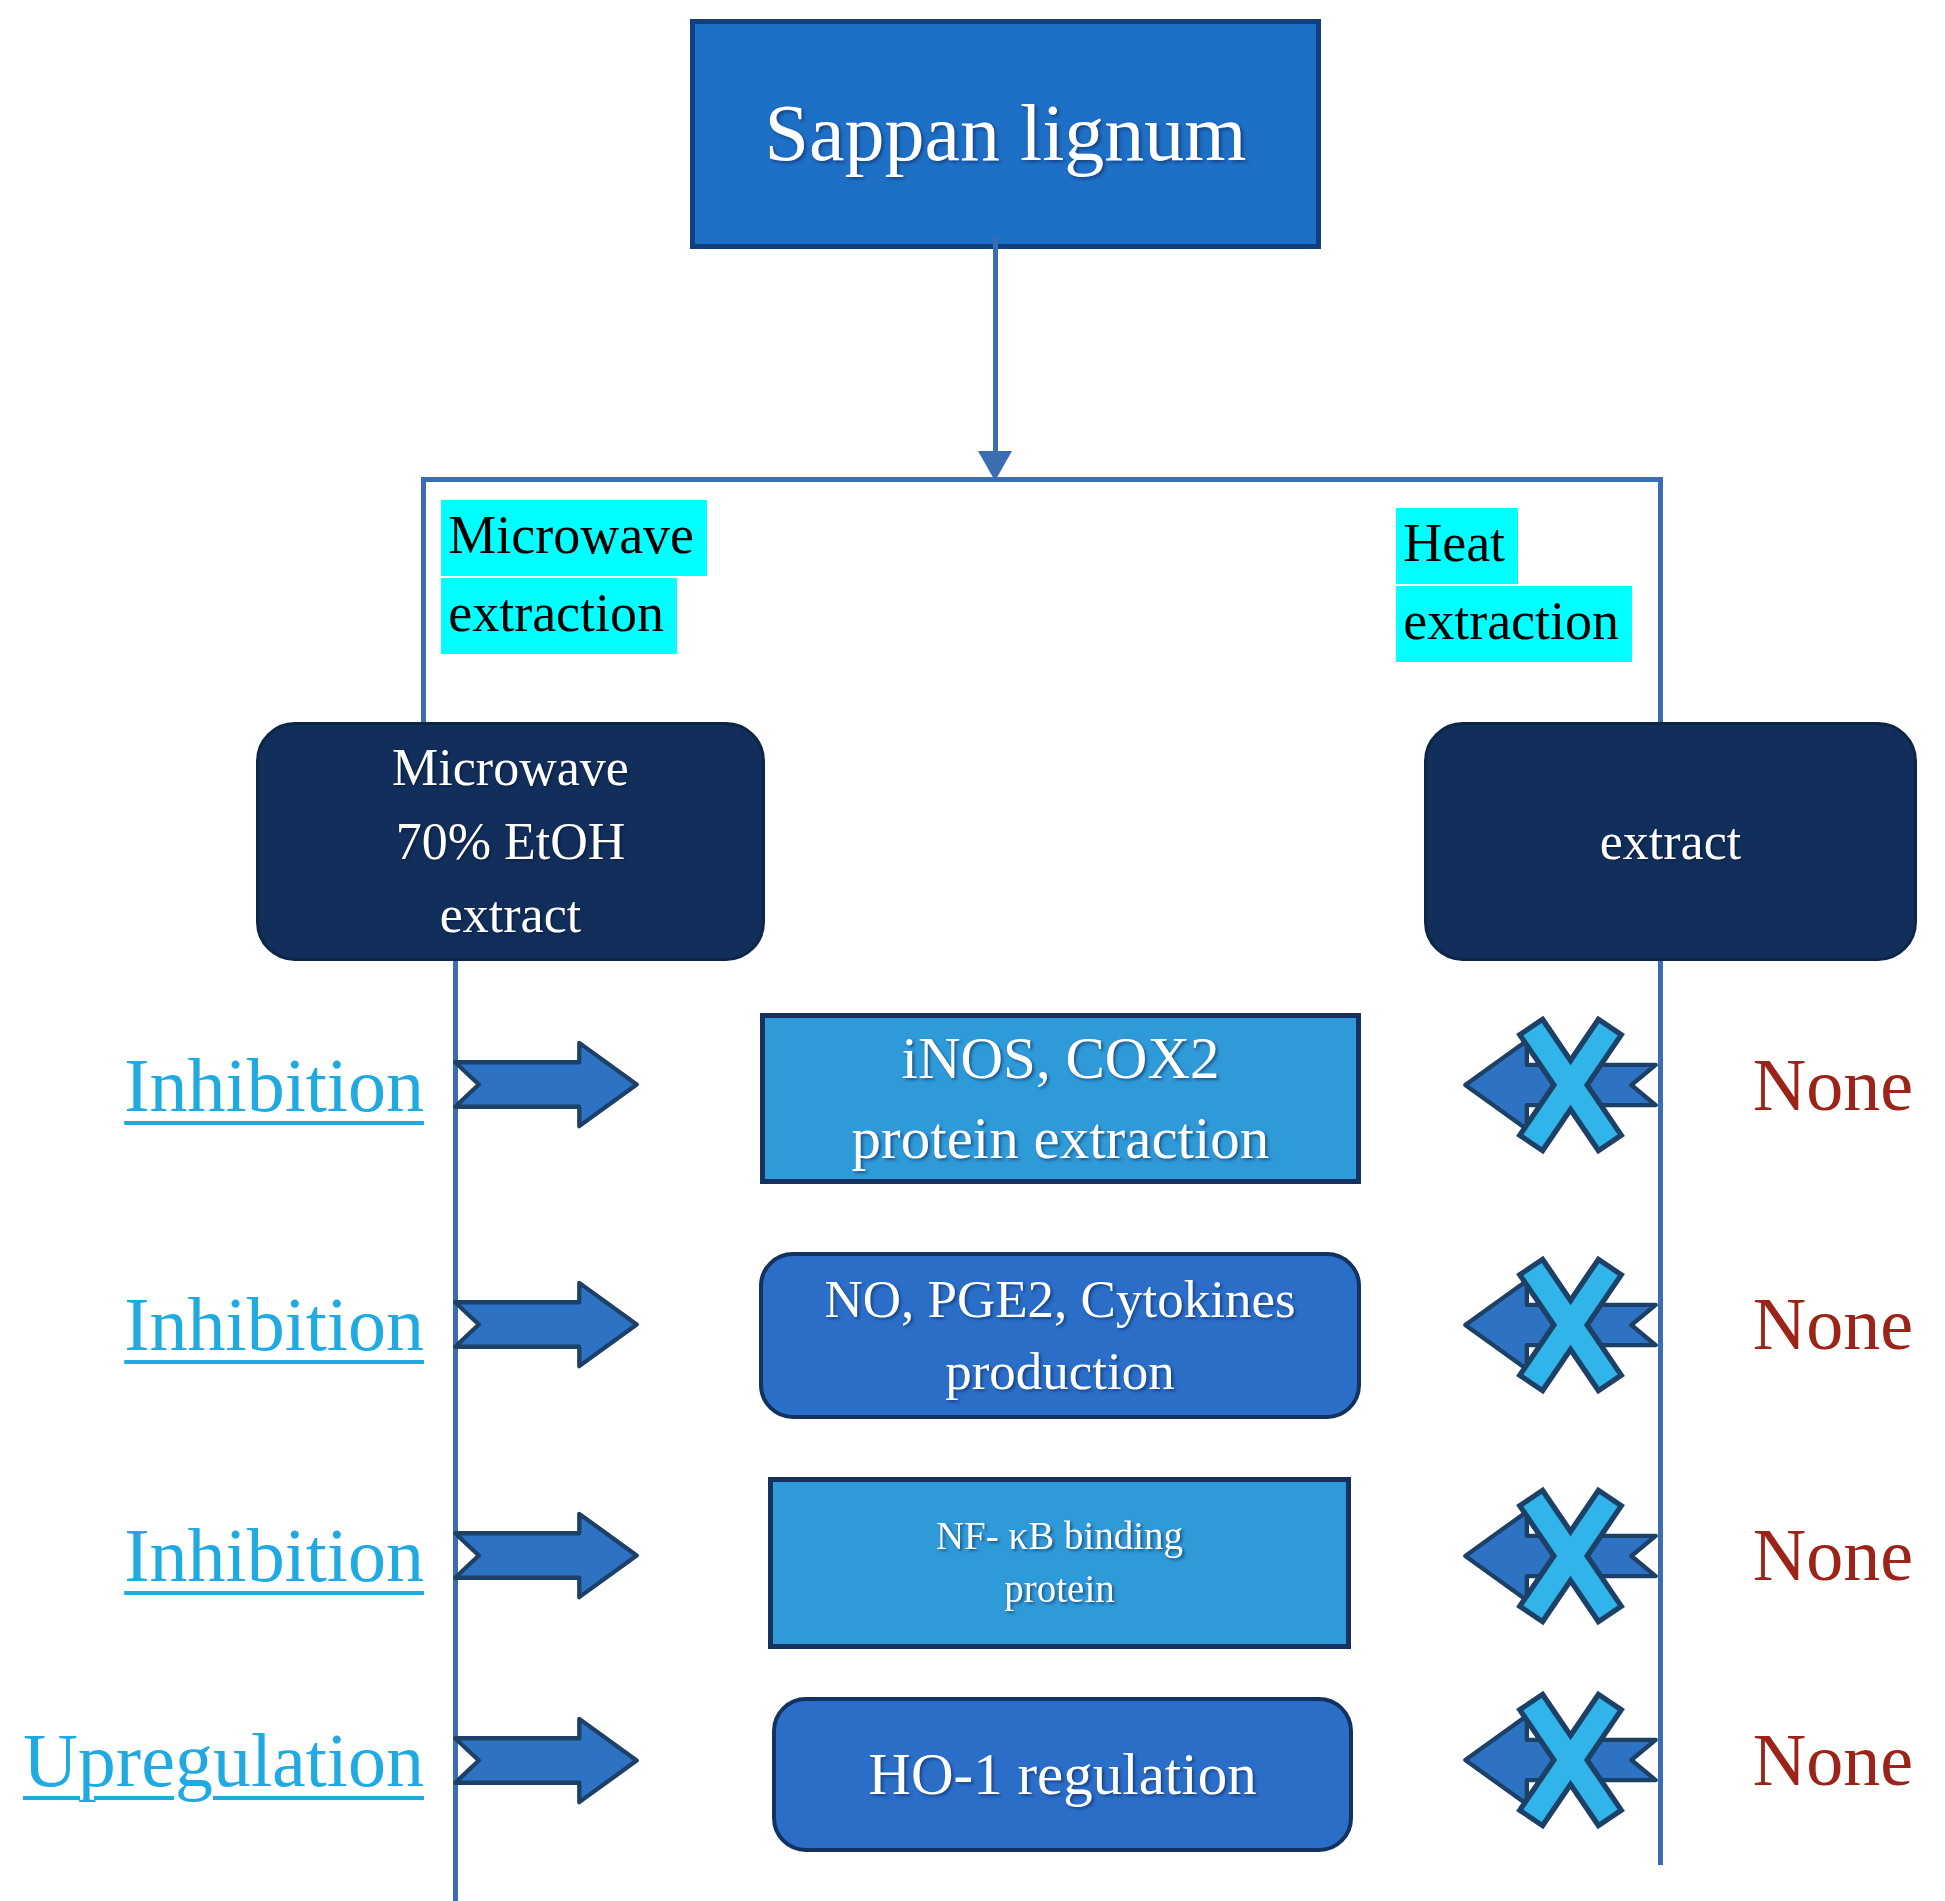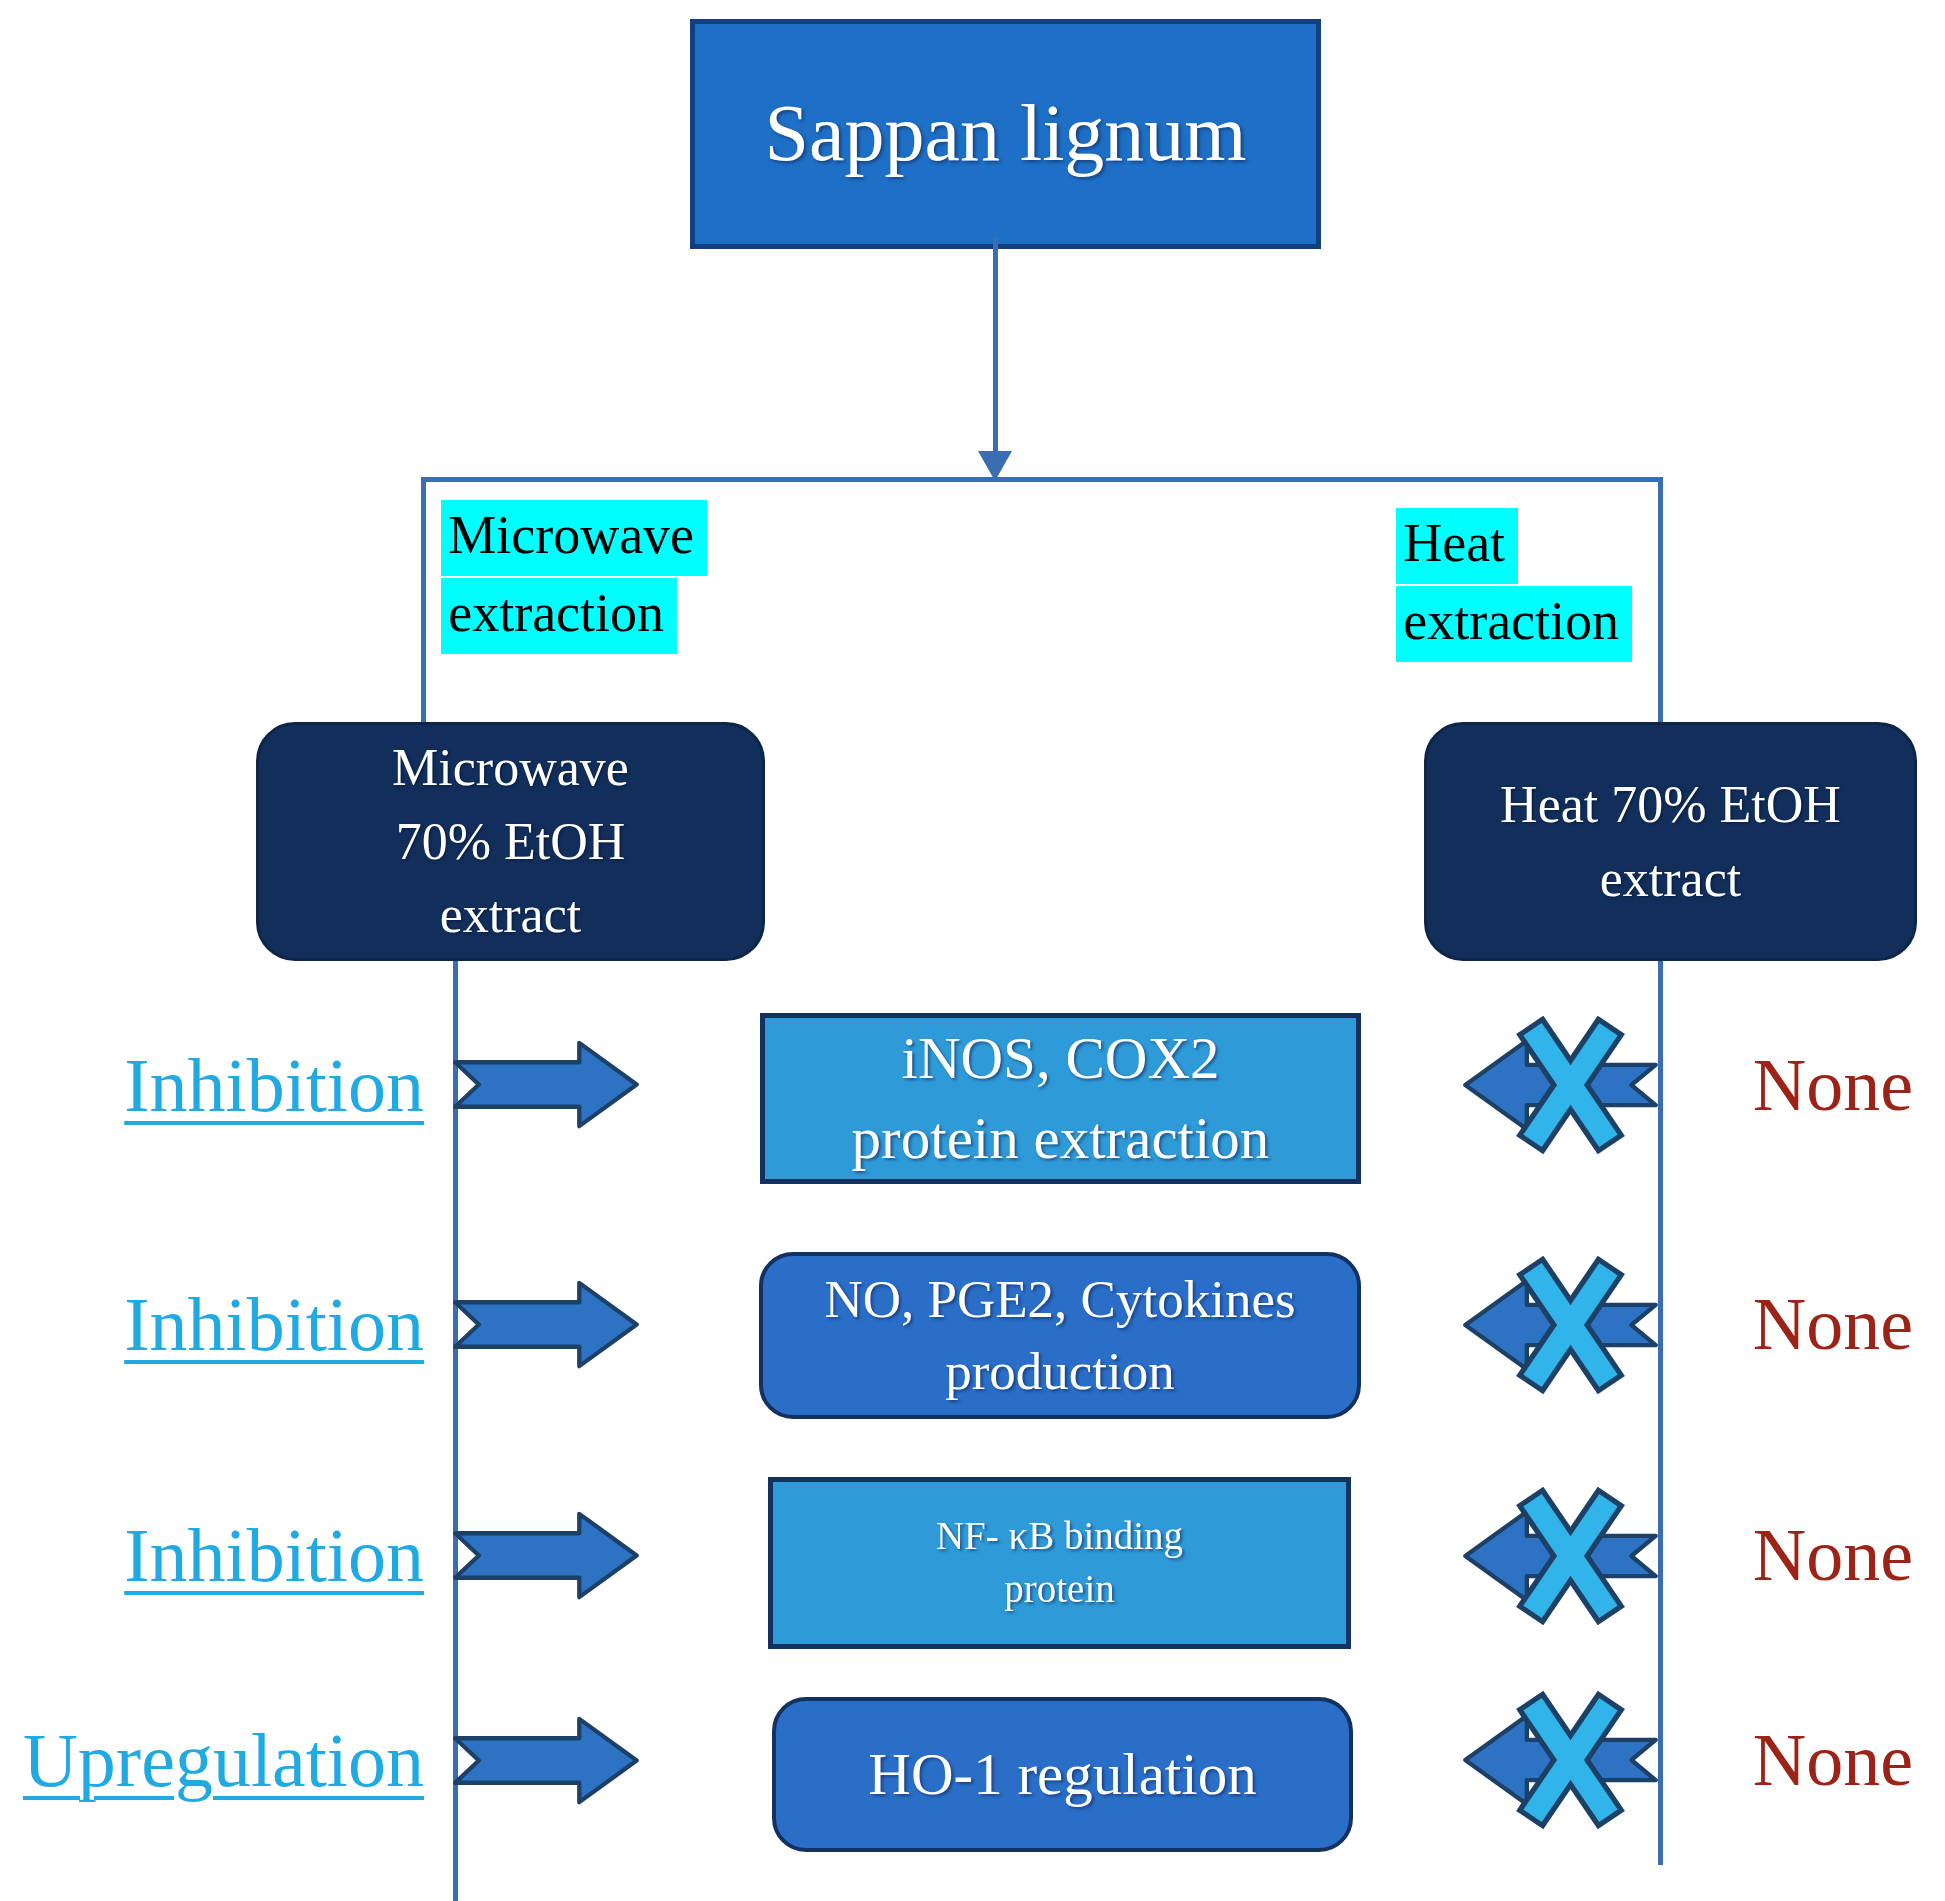--- a/index.html
+++ b/index.html
@@ -88,21 +88,20 @@
     <span class="hl-line">Heat</span>
     <span class="hl-line">extraction</span>
   </div>
 
   <div class="navy-box navy-left">
     <span>Microwave</span>
     <span>70% EtOH</span>
     <span>extract</span>
   </div>
   <div class="navy-box navy-right">
-    <span>Heat 70% EtOH</span>
     <span>extract</span>
   </div>
 
   <div>
     <div class="effect-label" style="top:1028px;">Inhibition</div>
     <svg class="arrow-svg" style="left:453px;top:1040px;" width="188" height="89" viewBox="0 0 262 124">
       <polygon class="arrow-poly" points="3,31 176,31 176,4 256,62 176,120 176,93 3,93 36,62"></polygon>
     </svg>
     <div class="target-box target-light" style="left:760px;top:1013px;width:591px;height:161px;font-size:59px;">
       <span>iNOS, COX2</span>

